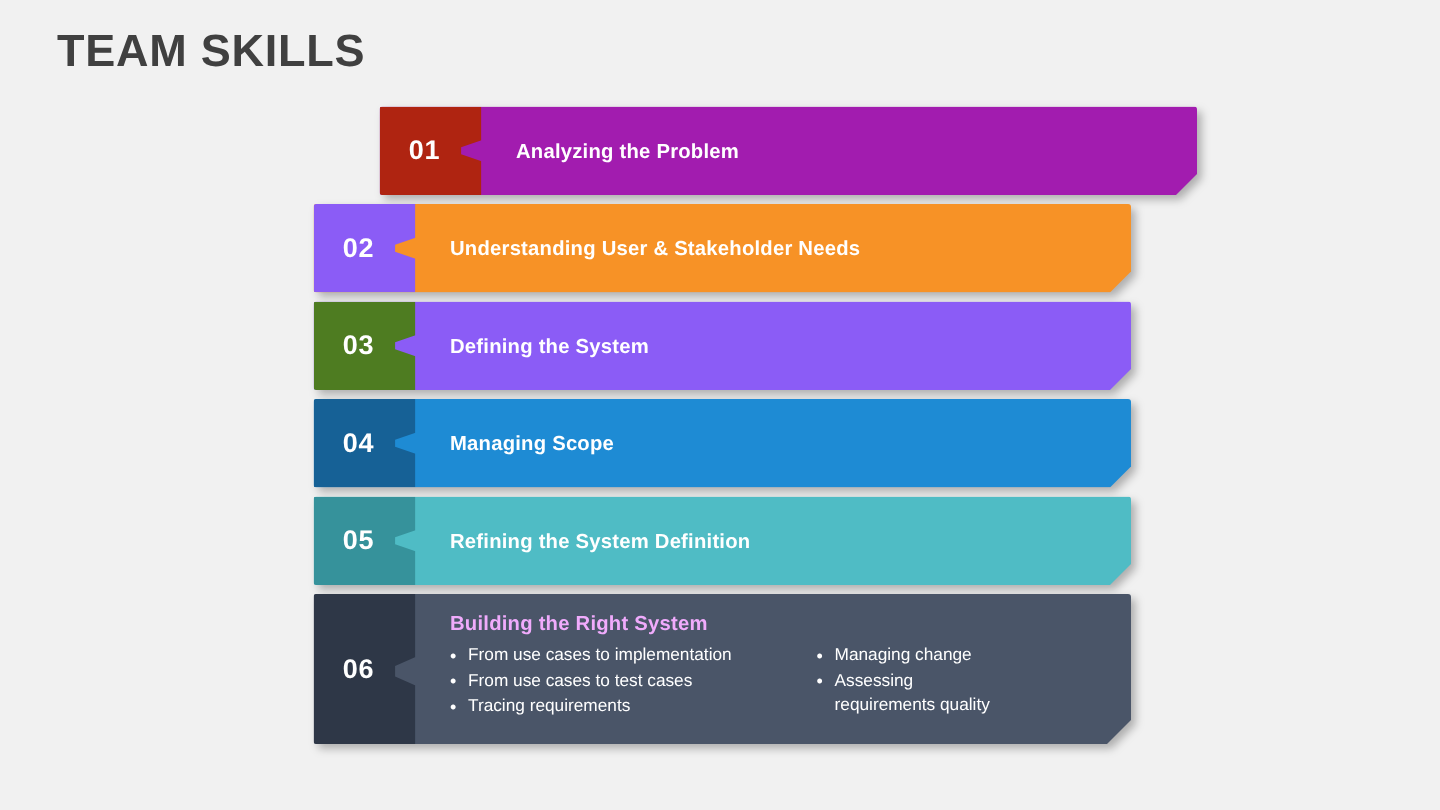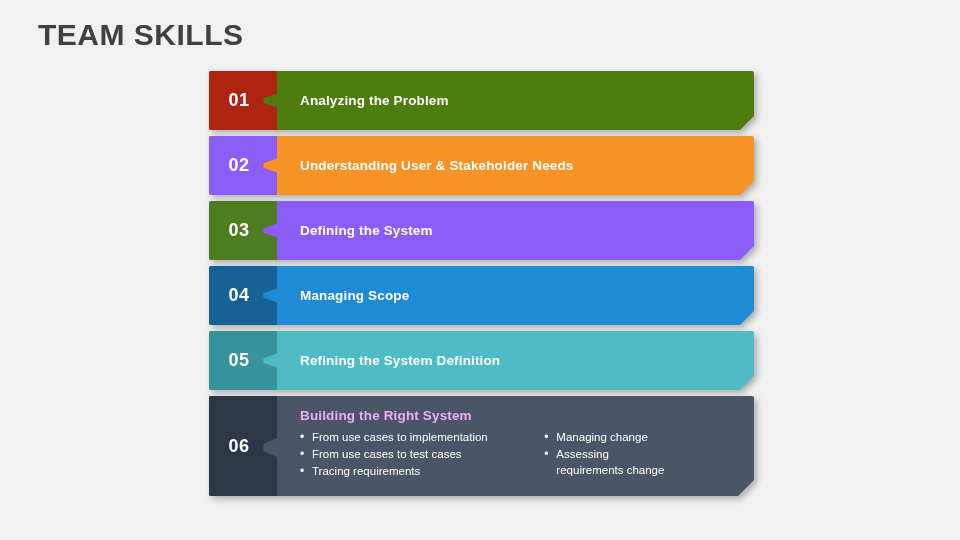--- a/index.html
+++ b/index.html
@@ -145,21 +145,21 @@
 </head>
 <body style="background: rgb(241, 241, 241);">
 
 <div class="slide" style="background: rgb(241, 241, 241);">
 
   <div class="page-title" style="color: rgb(64, 64, 64);">TEAM SKILLS</div>
 
   <div class="bars">
 
     <div class="bar">
-      <div class="bar-body" id="body0" style="background: #4d7c0f;">
+      <div class="bar-body" id="body0" style="background: #a21caf; margin-left: 44px;">
         <div class="num-plate" id="plate0" style="background: rgb(175, 36, 17);">
           <span class="num">01</span>
         </div>
         <div class="bar-label">Analyzing the Problem</div>
       </div>
     </div>
 
     <div class="bar">
       <div class="bar-body" id="body1" style="background: rgb(247, 146, 38);">
         <div class="num-plate" id="plate1" style="background: #8b5cf6;">
@@ -219,21 +219,21 @@
                 </div>
               </div>
             <div class="bullet-col c2" id="bcol2">
                 <div class="bullet">
                   <span class="dot">•</span>
                   <span class="btxt">Managing change</span>
                 </div>
                 <div class="bullet">
                   <span class="dot">•</span>
                   <span class="btxt">Assessing
-requirements change</span>
+requirements quality</span>
                 </div>
               </div>
           </div>
         </div>
       </div>
     </div>
 
   </div>
 </div>
 

